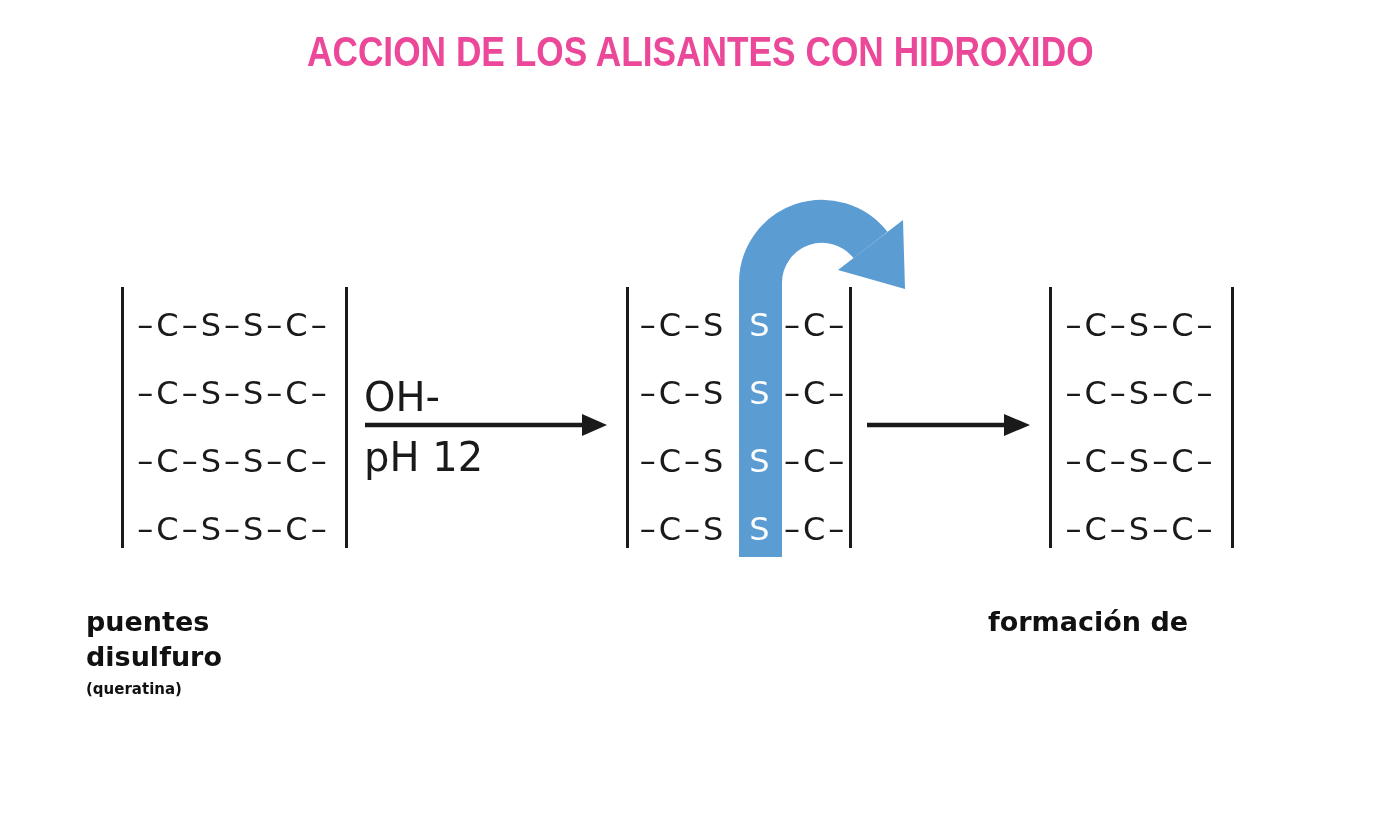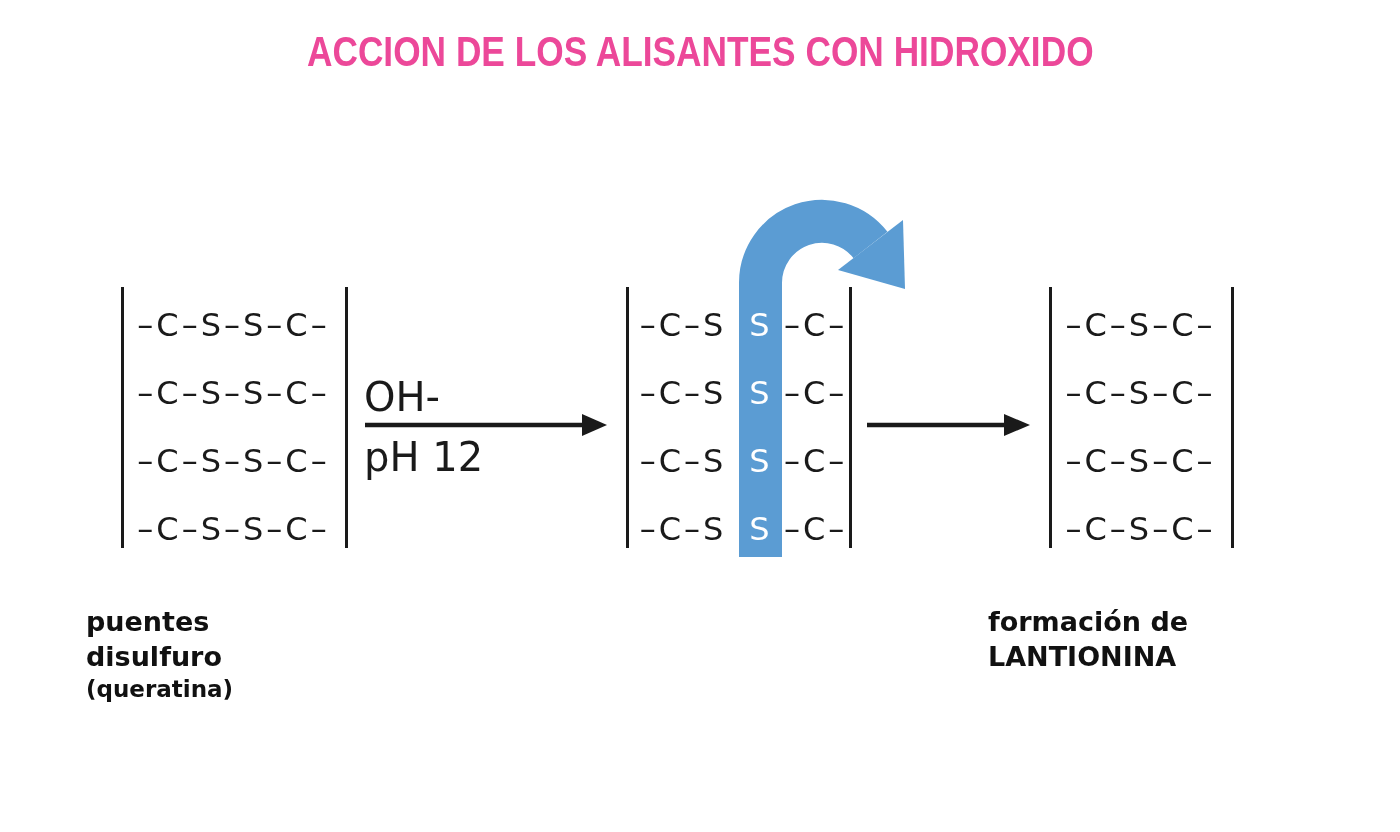--- a/index.html
+++ b/index.html
@@ -74,21 +74,21 @@
     top: 604px;
     text-align: left;
     font-weight: bold;
     font-size: 27px;
     line-height: 35px;
     color: #111111;
   }
   .cap1 { left: 86px;  width: 300px; }
   .cap2 { left: 593px; width: 310px; }
   .cap3 { left: 988px; width: 300px; }
-  .cap-note { font-size: 23px; line-height: 30px; font-weight: bold; }
+  .cap-note { font-size: 15px; line-height: 30px; font-weight: bold; }
 </style>
 </head>
 <body>
 
 <div class="canvas">
 
   <h1 class="title">
     <span class="title-inner">ACCION DE LOS ALISANTES CON HIDROXIDO</span>
   </h1>
 
@@ -142,16 +142,15 @@
   <div class="frow p3row y3">–C–S–C–</div>
   <div class="frow p3row y4">–C–S–C–</div>
 
   <div class="caption cap1">
     <div>puentes</div>
     <div>disulfuro</div>
     <div class="cap-note">(queratina)</div>
   </div>
   <div class="caption cap3">
     <div>formación de</div>
-    <div>LANTIONINA</div>
   </div>
 
 </div>
 
 </body></html>

